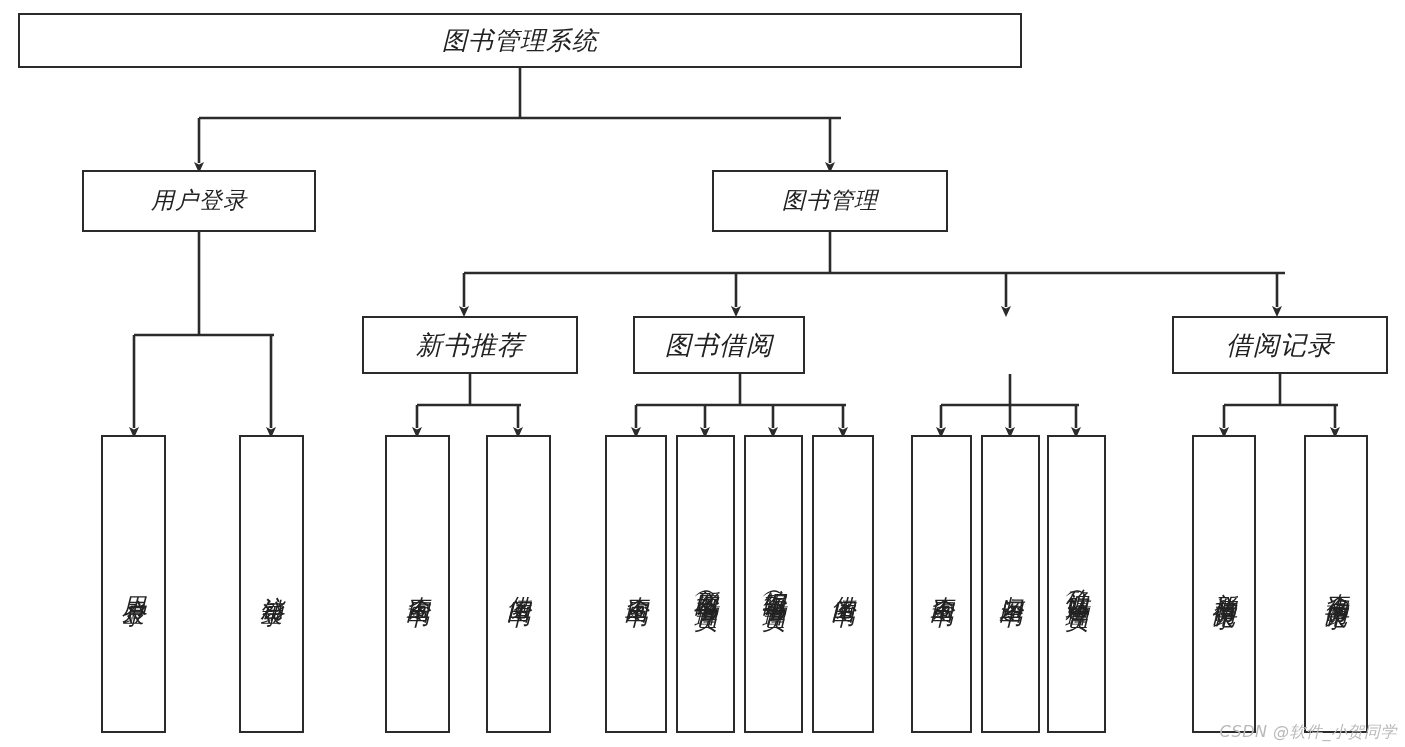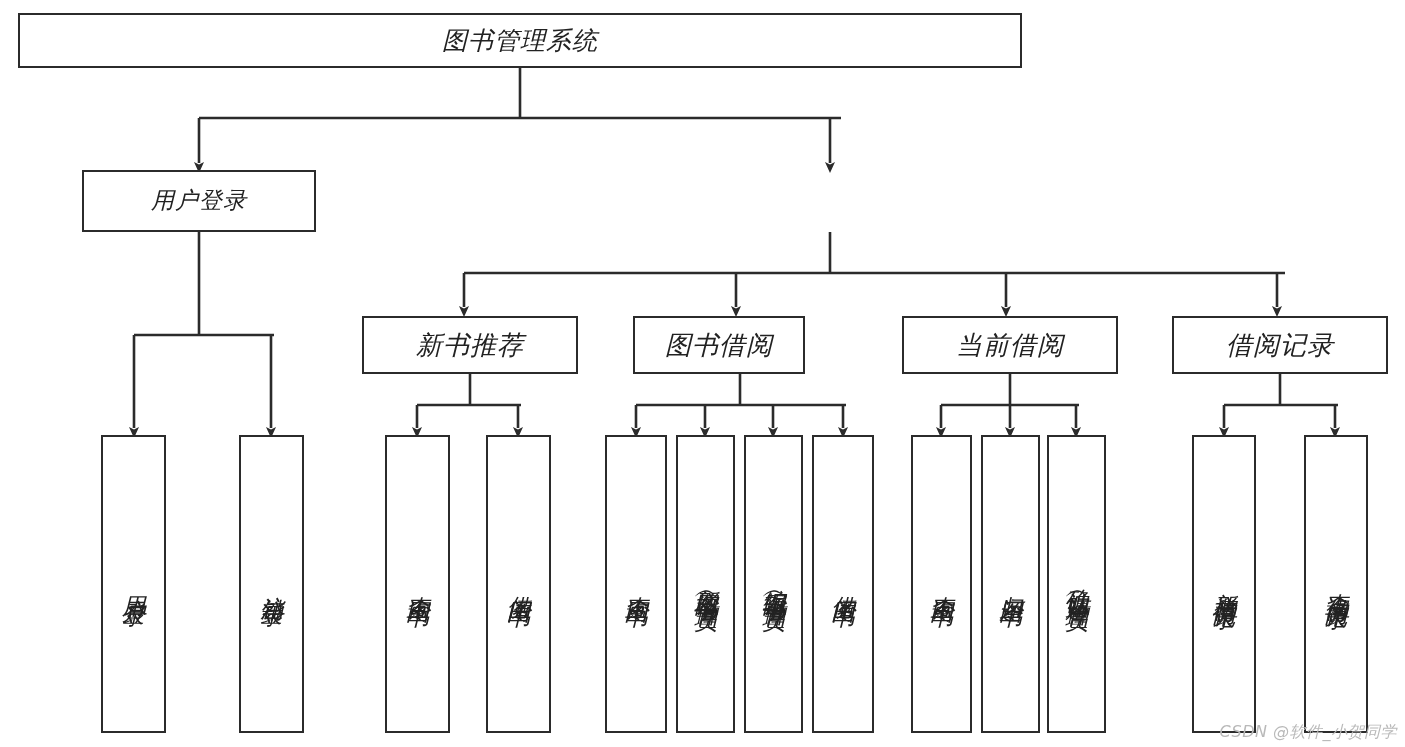--- a/index.html
+++ b/index.html
@@ -130,30 +130,30 @@
     </g>
   </svg>
 
   <div class="node-box lvl-0" style="left:18px; top:13px; width:1004px; height:55px;">
     <span class="node-label">图书管理系统</span>
   </div>
 
   <div class="node-box lvl-1" style="left:82px; top:170px; width:234px; height:62px;">
     <span class="node-label">用户登录</span>
   </div>
+  <div class="node-box lvl-1" style="left:712px; top:170px; width:236px; height:62px;">
+    <span class="node-label">图书管理</span>
+  </div>
 
   <div class="node-box lvl-2" style="left:362px; top:316px; width:216px; height:58px;">
     <span class="node-label">新书推荐</span>
   </div>
   <div class="node-box lvl-2" style="left:633px; top:316px; width:172px; height:58px;">
     <span class="node-label">图书借阅</span>
   </div>
-  <div class="node-box lvl-2" style="left:902px; top:316px; width:216px; height:58px;">
-    <span class="node-label">当前借阅</span>
-  </div>
   <div class="node-box lvl-2" style="left:1172px; top:316px; width:216px; height:58px;">
     <span class="node-label">借阅记录</span>
   </div>
 
   <div class="node-box leaf" style="left:101px; top:435px; width:65px; height:298px;">
     <span class="node-label">用户登录</span>
   </div>
   <div class="node-box leaf" style="left:239px; top:435px; width:65px; height:298px;">
     <span class="node-label">注销登录</span>
   </div>

